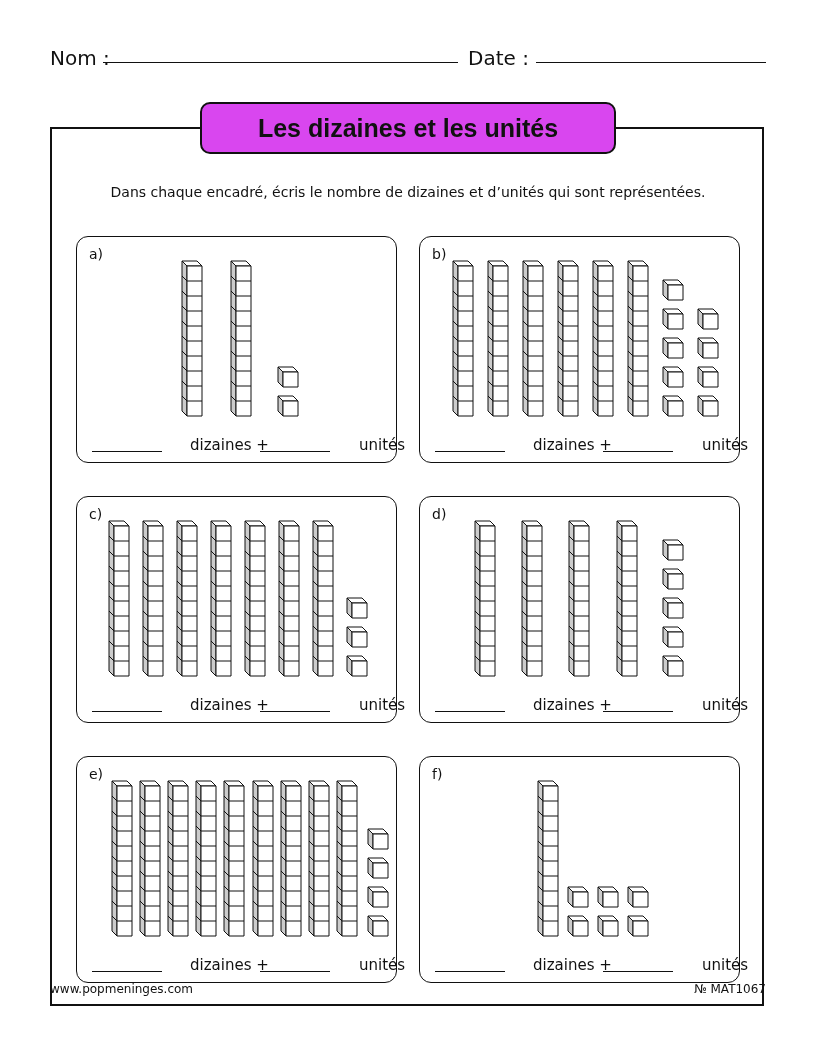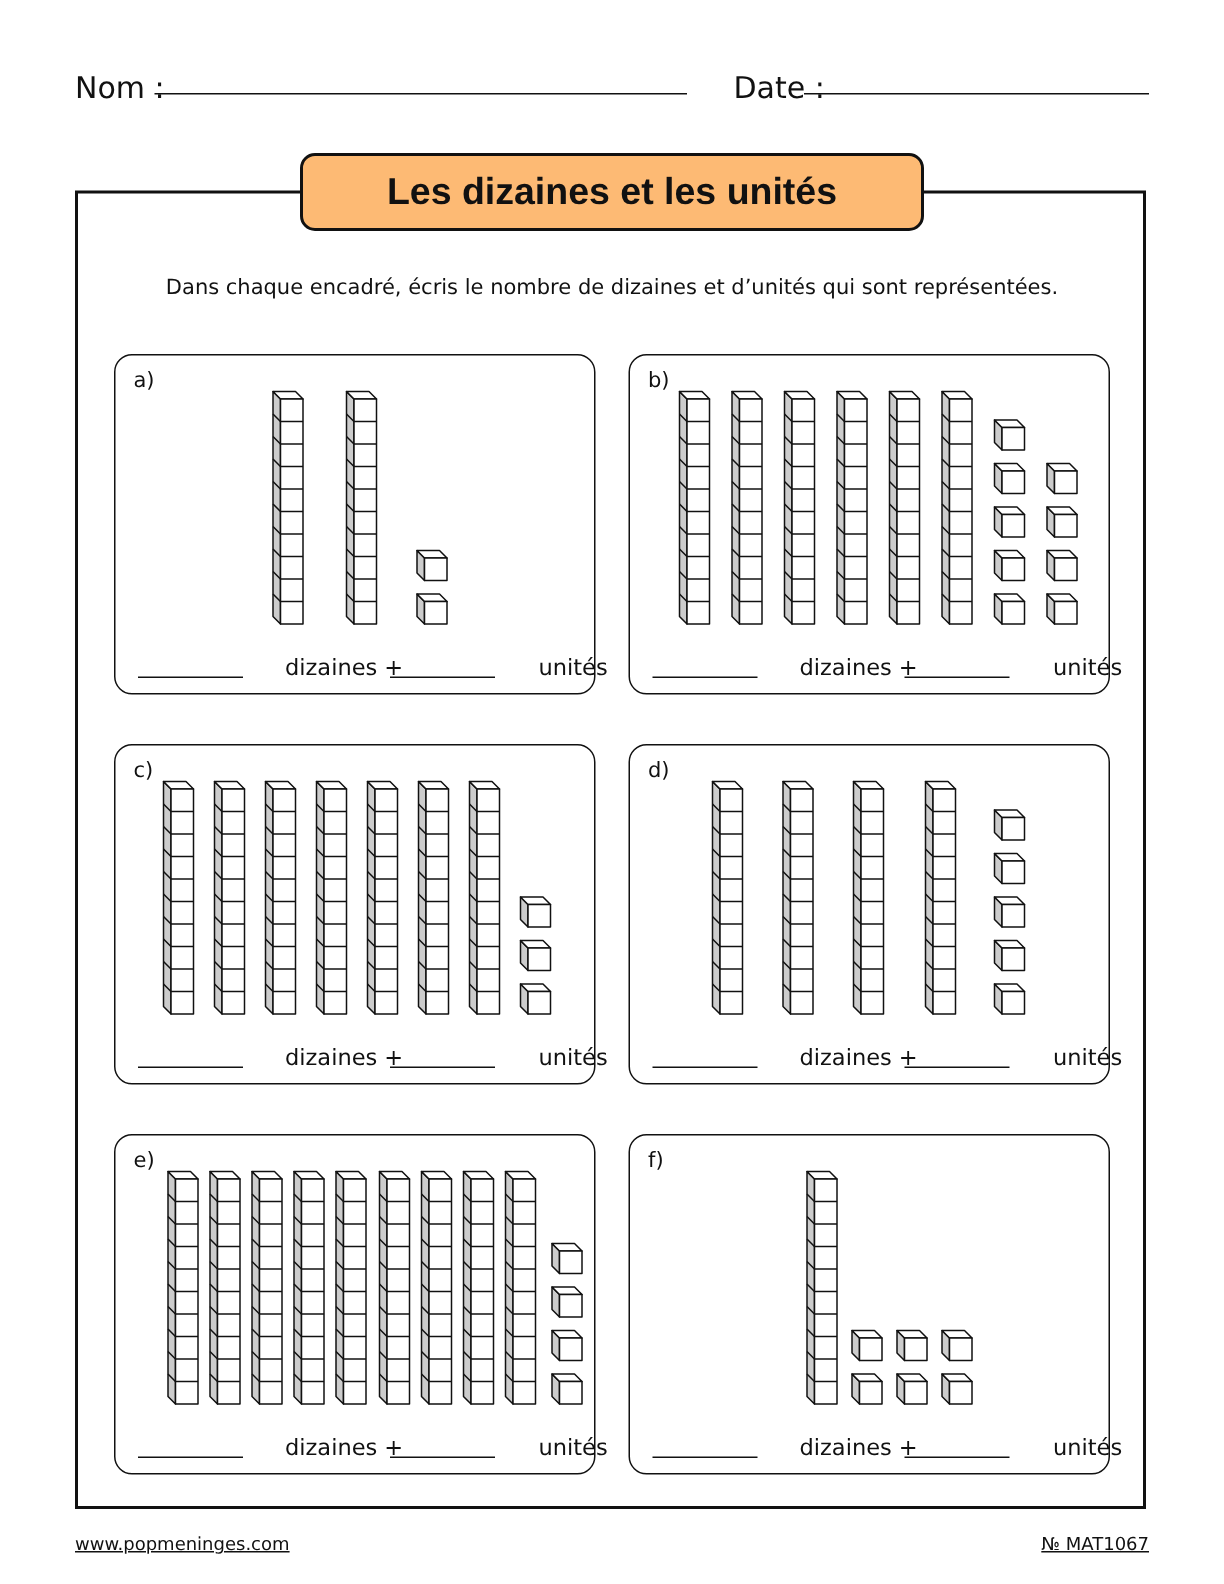--- a/index.html
+++ b/index.html
@@ -3,38 +3,38 @@
 <meta charset="utf-8">
 <style>
   html, body { margin: 0; padding: 0; background: #ffffff; }
   body { width: 816px; height: 1056px; position: relative; overflow: hidden;
          font-family: "DejaVu Sans", "Liberation Sans", sans-serif; color: #111; }
   .abs { position: absolute; }
   .hdr-label { font-size: 20px; top: 46px; }
   .hdr-line { border-bottom: 1.5px solid #111; height: 0; top: 62px; }
   .frame { left: 50px; top: 127px; width: 714px; height: 879px; border: 2px solid #111; box-sizing: border-box; }
   .title-box { left: 200px; top: 102px; width: 416px; height: 52px; border: 2px solid #111;
-               border-radius: 10px; background: #fdba74; box-sizing: border-box;
+               border-radius: 10px; background: #d946ef; box-sizing: border-box;
                display: flex; align-items: center; justify-content: center;
                font-weight: bold; font-size: 25px; font-family: "Liberation Sans", "DejaVu Sans", sans-serif; }
   .instr { left: 50px; width: 716px; top: 184px; text-align: center; font-size: 14px; }
   .box { width: 321px; height: 227px; border: 1.5px solid #111; border-radius: 12px;
          box-sizing: border-box; background: #fff; }
   .box-label { left: 12px; top: 9px; font-size: 14px; }
   .box svg { position: absolute; left: 0; top: 0; }
   .blank { border-bottom: 1px solid #111; height: 0; width: 70px; top: 214px; }
   .ans-text { top: 199px; font-size: 15px; margin-left: 17px; }
-  .footer { top: 1022px; font-size: 12px; text-decoration: underline; }
+  .footer { top: 982px; font-size: 12px; }
 </style>
 </head>
 <body>
 
 <span class="abs hdr-label" style="left:50px">Nom :</span>
 <div class="abs hdr-line" style="left:103px;width:355px"></div>
-<span class="abs hdr-label" style="left:489px">Date :</span>
+<span class="abs hdr-label" style="left:468px">Date :</span>
 <div class="abs hdr-line" style="left:536px;width:230px"></div>
 
 <div class="abs frame"></div>
 <div class="abs title-box">
   <span>Les dizaines et les unités</span>
 </div>
 <div class="abs instr">Dans chaque encadré, écris le nombre de dizaines et d’unités qui sont représentées.</div>
 
 <div class="abs box" style="left:76px;top:236px">
   <span class="abs box-label">a)</span>

